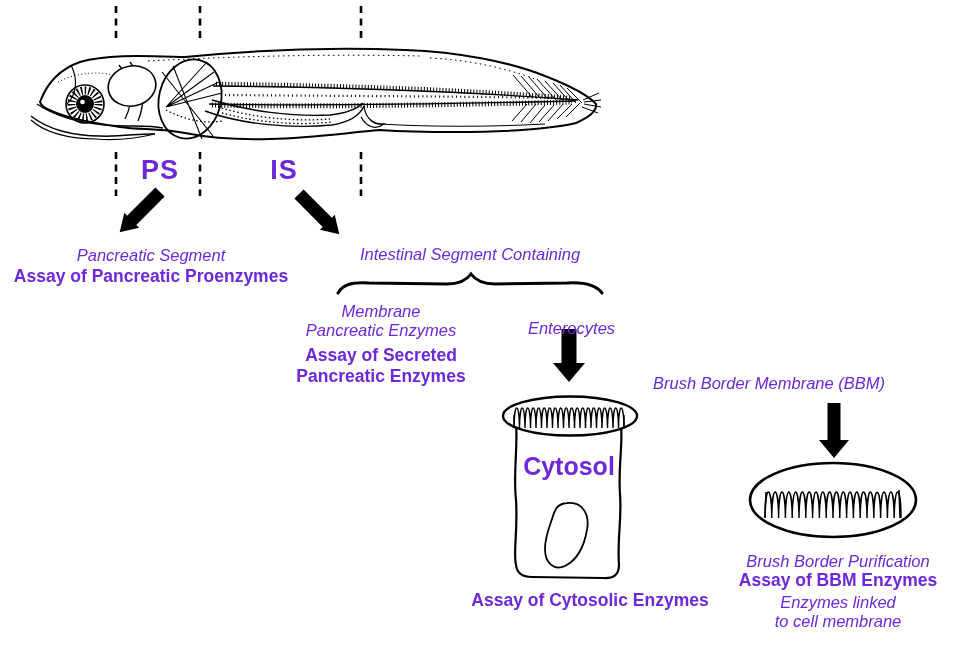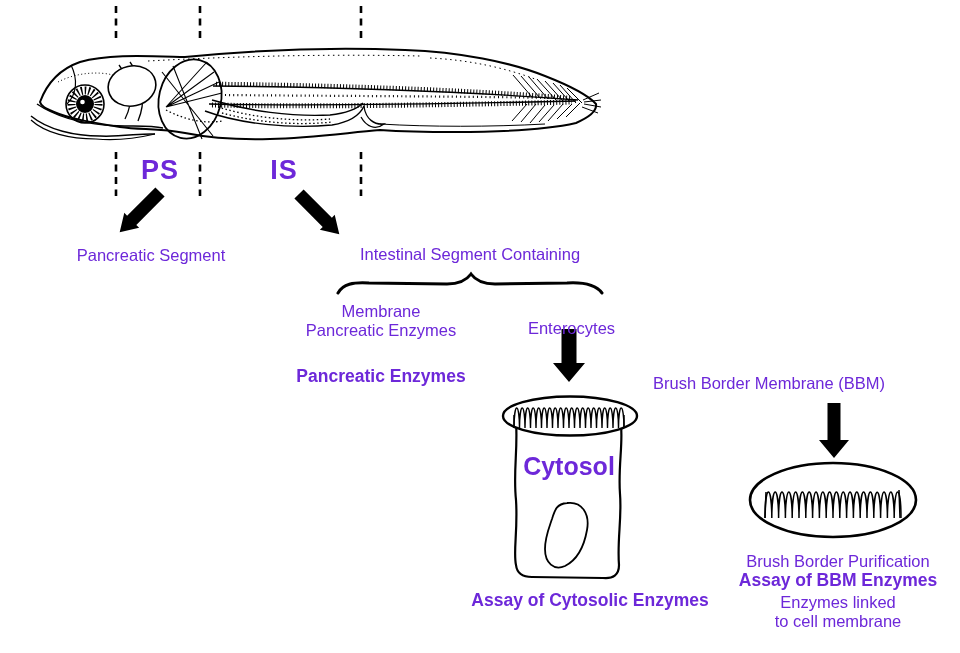--- a/index.html
+++ b/index.html
@@ -2,21 +2,21 @@
 <html><head>
 <meta charset="utf-8">
 <style>
   html,body{margin:0;padding:0;background:#fff;}
   .canvas{
     position:relative;width:960px;height:653px;background:#ffffff;
     font-family:"Liberation Sans",sans-serif;color:#000;overflow:hidden;
   }
   svg.layer{position:absolute;left:0;top:0;}
   .t{position:absolute;text-align:center;white-space:nowrap;color:#6d28d9;}
-  .r{font-size:16.5px;line-height:20px;}
+  .r{font-size:16.5px;line-height:20px;font-style:italic;}
   .b{font-size:17.5px;line-height:21px;font-weight:bold;}
   .seg{font-size:27px;font-weight:bold;letter-spacing:1px;}
   .cyt{font-size:25px;font-weight:bold;}
 </style>
 </head>
 <body>
 
 <div class="canvas">
 
   <svg class="layer" width="960" height="653" viewBox="0 0 960 653">
@@ -102,25 +102,27 @@
       <ellipse cx="833" cy="500" rx="83" ry="37" stroke-width="2.6"></ellipse>
       <path stroke-width="1.5" d="M766,492 L765,518 M899,490 L900,518"></path>
       <path stroke-width="1.5" d="M765,518 a3.4,26 0 0 1 6.8,0 a3.4,26 0 0 1 6.8,0 a3.4,26 0 0 1 6.8,0 a3.4,26 0 0 1 6.8,0 a3.4,26 0 0 1 6.8,0 a3.4,26 0 0 1 6.8,0 a3.4,26 0 0 1 6.8,0 a3.4,26 0 0 1 6.8,0 a3.4,26 0 0 1 6.8,0 a3.4,26 0 0 1 6.8,0 a3.4,26 0 0 1 6.8,0 a3.4,26 0 0 1 6.8,0 a3.4,26 0 0 1 6.8,0 a3.4,26 0 0 1 6.8,0 a3.4,26 0 0 1 6.8,0 a3.4,26 0 0 1 6.8,0 a3.4,26 0 0 1 6.8,0 a3.4,26 0 0 1 6.8,0 a3.4,26 0 0 1 6.8,0 a3.4,26 0 0 1 6.8,0"></path>
     </g>
   </svg>
 
   <div class="t seg" style="left:110px;top:155px;width:100px;">PS</div>
   <div class="t seg" style="left:234px;top:155px;width:100px;">IS</div>
 
   <div class="t r" style="left:0px;top:245px;width:302px;">Pancreatic Segment</div>
+  <div class="t b" style="left:0px;top:266px;width:302px;">Assay of Pancreatic Proenzymes</div>
 
   <div class="t r" style="left:320px;top:244px;width:300px;">Intestinal Segment Containing</div>
 
   <div class="t r" style="left:286px;top:301px;width:190px;">Membrane</div>
   <div class="t r" style="left:286px;top:320px;width:190px;">Pancreatic Enzymes</div>
+  <div class="t b" style="left:276px;top:345px;width:210px;">Assay of Secreted</div>
   <div class="t b" style="left:276px;top:366px;width:210px;">Pancreatic Enzymes</div>
 
   <div class="t r" style="left:494px;top:302px;width:155px;margin-top:16px;">Enterocytes</div>
 
   <div class="t r" style="left:618px;top:373px;width:302px;">Brush Border Membrane (BBM)</div>
 
   <div class="t cyt" style="left:519px;top:452px;width:100px;">Cytosol</div>
 
   <div class="t b" style="left:430px;top:590px;width:320px;">Assay of Cytosolic Enzymes</div>
 

